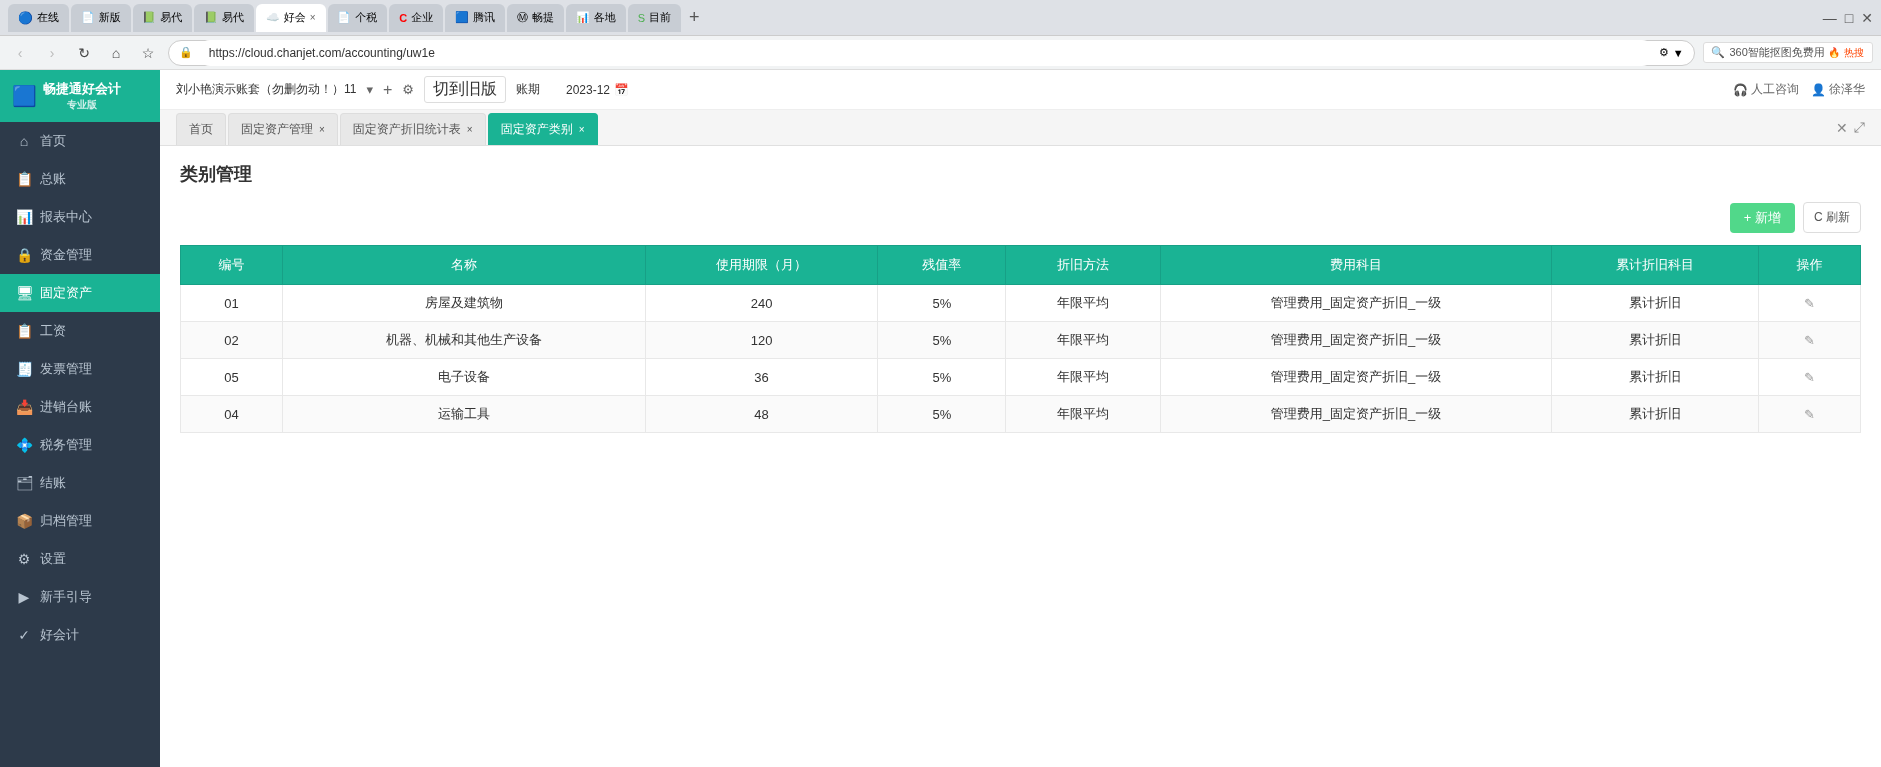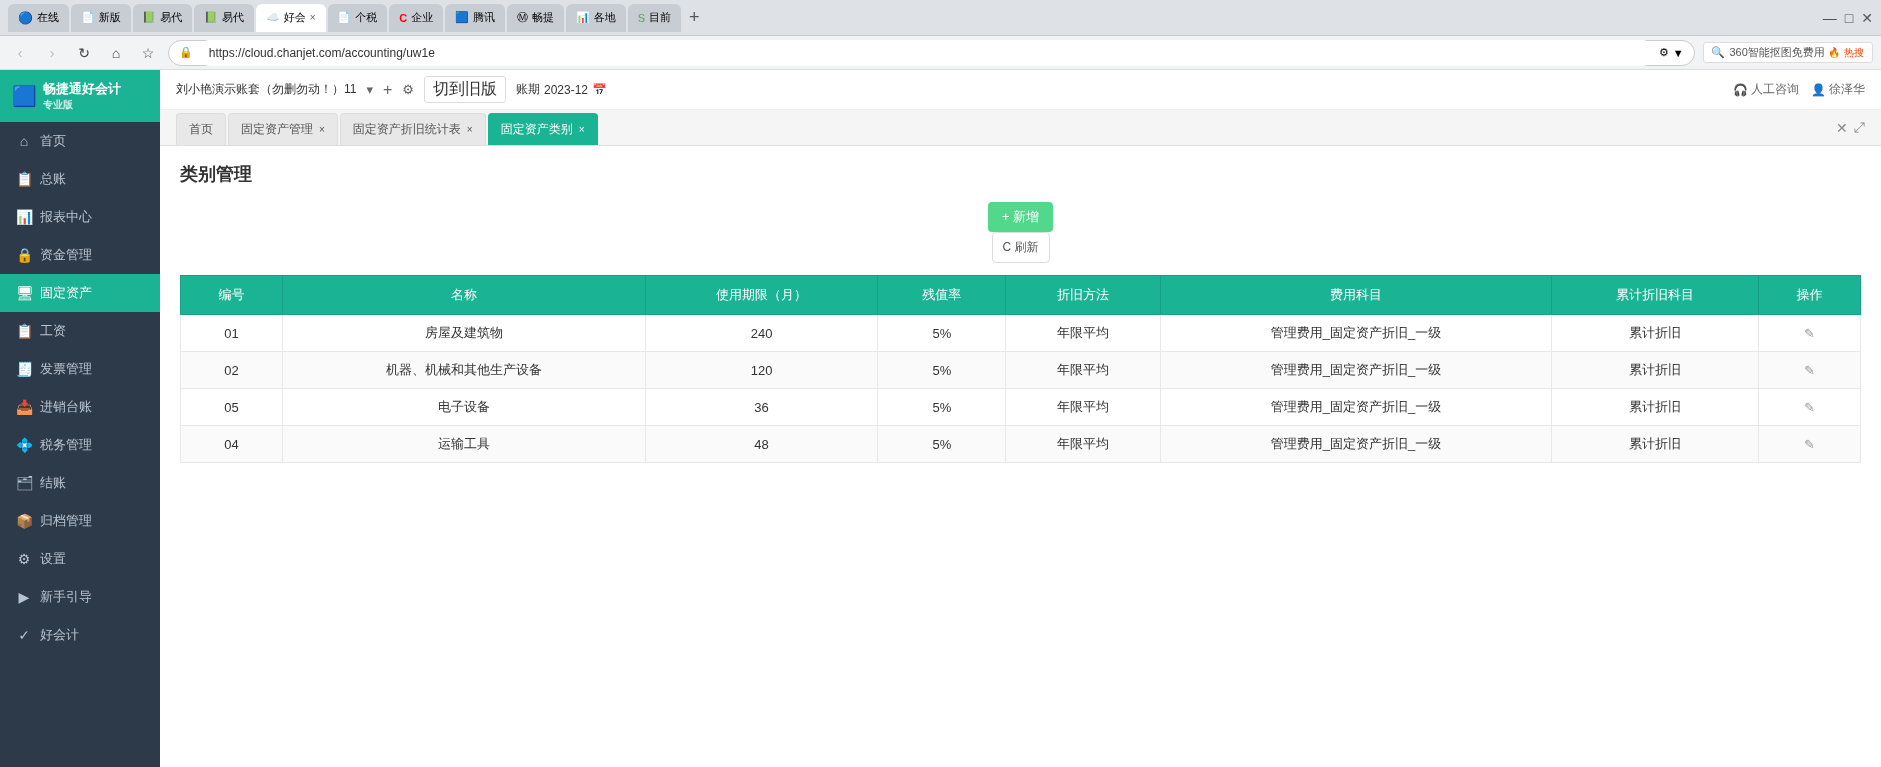--- a/index.html
+++ b/index.html
@@ -78,21 +78,21 @@
     .sidebar-logo {
       background: #1ab394;
       padding: 10px 12px;
       color: white;
       font-size: 14px;
       font-weight: bold;
       display: flex;
       align-items: center;
       gap: 6px;
     }
-    .sidebar-logo-sub { font-size: 10px; color: rgba(255,255,255,0.8); display: block; }
+    .sidebar-logo-sub { font-size: 10px; color: rgba(255,255,255,0.8); display: block; text-align: center; }
     .sidebar-item {
       display: flex;
       align-items: center;
       padding: 10px 16px;
       color: #b8c4d0;
       cursor: pointer;
       gap: 8px;
       font-size: 13px;
     }
     .sidebar-item.active { background: #1ab394; color: white; }
@@ -181,21 +181,21 @@
       color: #333;
       margin-bottom: 16px;
     }
 
     
     .toolbar {
       display: flex;
       justify-content: flex-end;
       align-items: center;
       margin-bottom: 12px;
-      flex-direction: column;
+      gap: 8px;
     }
     .btn-add {
       background: #51d88a;
       color: white;
       border: none;
       border-radius: 4px;
       padding: 6px 14px;
       font-size: 13px;
       cursor: pointer;
       display: flex;
@@ -402,21 +402,21 @@
 
     <div class="top-bar">
       <div class="top-bar-left">
         <span class="company-name">刘小艳演示账套（勿删勿动！）11</span>
         <span style="cursor:pointer; color:#666;">▾</span>
         <span style="cursor:pointer; color:#666; font-size:16px;">+</span>
         <span style="cursor:pointer; color:#666;">⚙</span>
         <button class="switch-btn">切到旧版</button>
         <span class="period-badge">
           <span>账期</span>
-          <span style="margin-left:0;">2023-12</span>
+          <span style="margin-left:22px;">2023-12</span>
           <span style="cursor:pointer; color:#1ab394;">📅</span>
         </span>
       </div>
       <div class="top-bar-right">
         <span style="cursor:pointer; display:flex; align-items:center; gap:3px;">
           <span>🎧</span>
           <span>人工咨询</span>
         </span>
         <span style="cursor:pointer; display:flex; align-items:center; gap:3px;">
           <span>👤</span>

